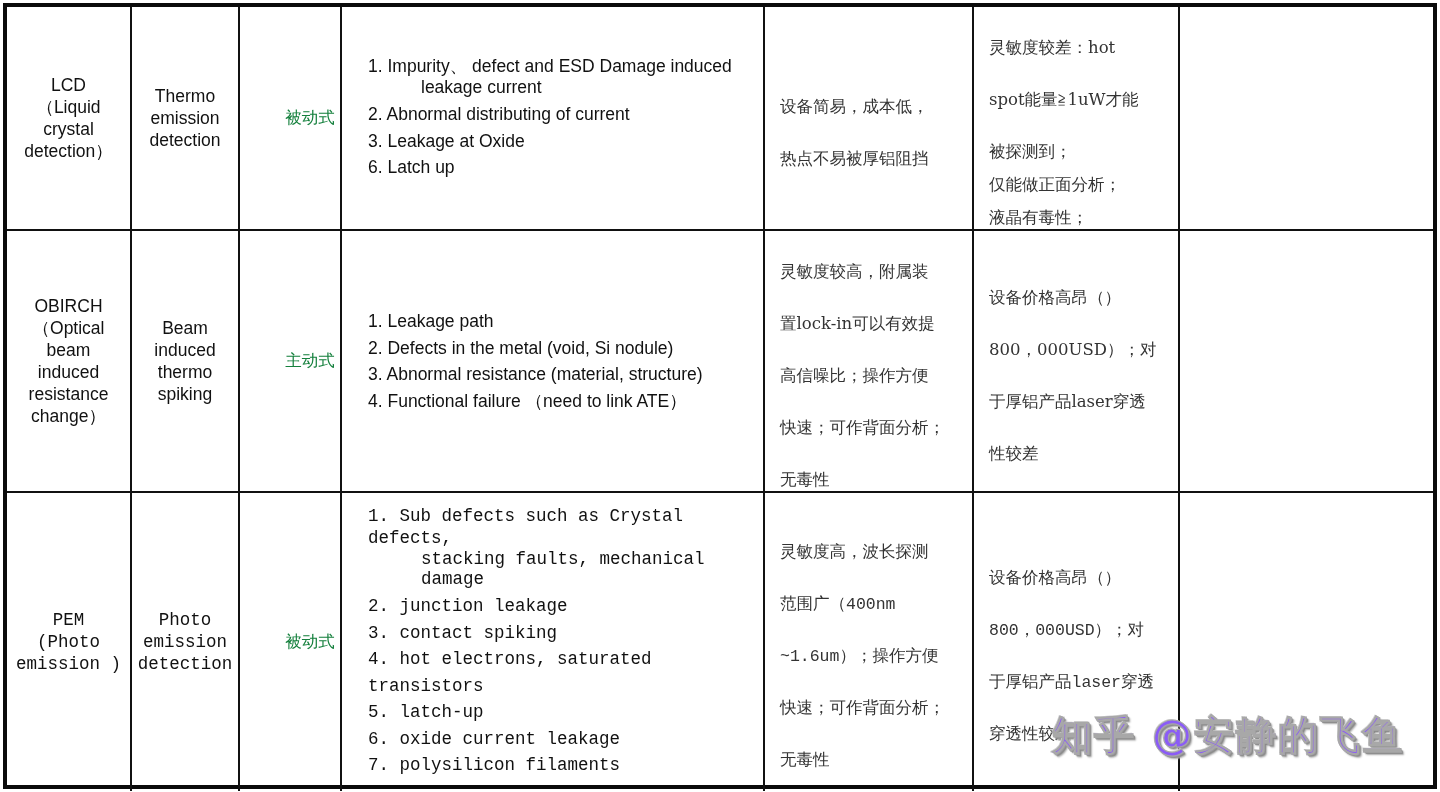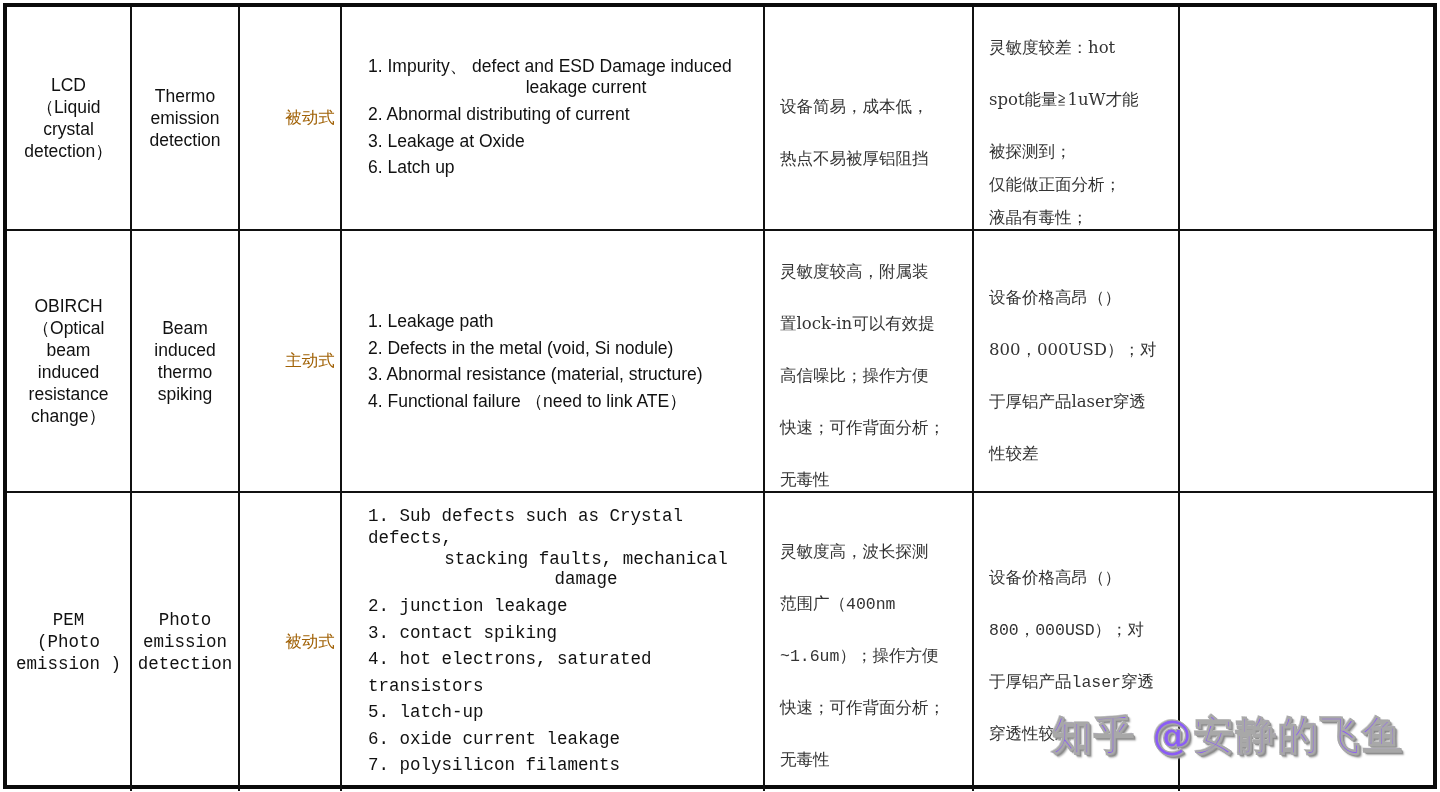--- a/index.html
+++ b/index.html
@@ -56,37 +56,36 @@
       text-align: center;
       font-size: 17.5px;
       line-height: 22px;
       color: #111;
     }
     .center-en span { display: block; }
     .mode {
       text-align: center;
       font-family: "DejaVu Serif", "Liberation Serif", serif;
       font-size: 16.5px;
-      color: #a16207;
+      color: #15803d;
       padding-left: 40px;
     }
     .app-list {
       list-style: none;
       margin: 12px;
       padding: 0 0 0 14px;
       font-size: 17.5px;
       line-height: 26.5px;
       color: #111;
     }
     .app-list li .cont {
       display: block;
       padding-left: 53px;
       line-height: 20px;
       margin-bottom: 4px;
-      text-align: center;
     }
     .app-list li .first { line-height: 22px; display: block; }
     .zh-cell {
       padding: 0 14px 0 15px;
       font-family: "DejaVu Serif", "Liberation Serif", serif;
       font-size: 16.5px;
       line-height: 22px;
       color: #333;
     }
     .zh-cell .ln { display: block; margin-top: 30px; }

